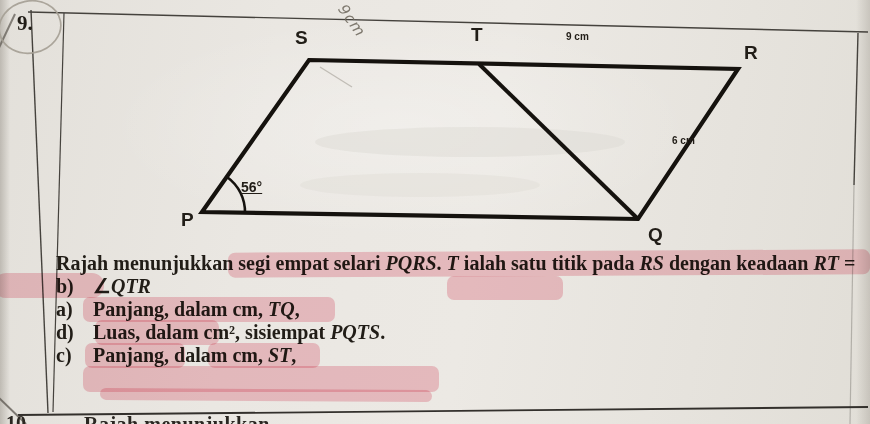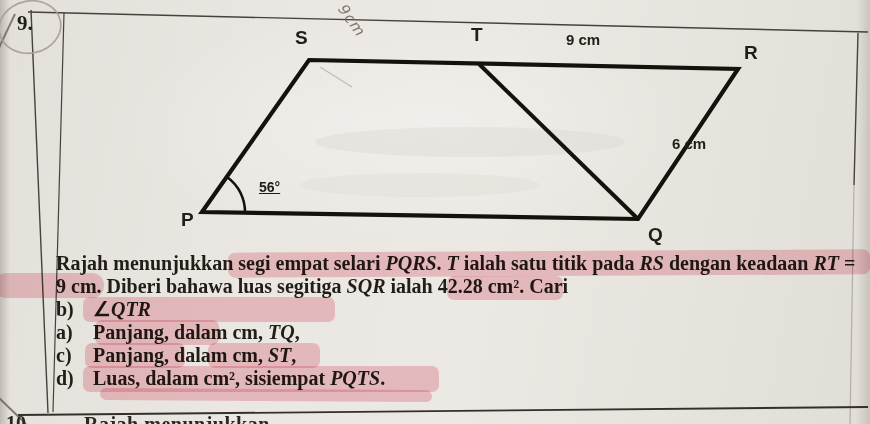--- a/index.html
+++ b/index.html
@@ -12,21 +12,21 @@
   .edge-left{position:absolute;left:0;top:0;width:10px;height:424px;
         background:linear-gradient(90deg,rgba(120,114,104,.35),rgba(120,114,104,0));}
   .edge-right{position:absolute;right:0;top:0;width:14px;height:424px;
         background:linear-gradient(270deg,rgba(140,134,124,.30),rgba(140,134,124,0));}
   svg.overlay{position:absolute;left:0;top:0;z-index:1;}
   .txt{position:absolute;z-index:2;color:#211d17;}
   .sans{font-family:"Liberation Sans", sans-serif;font-weight:bold;}
   .serif{font-family:"Liberation Serif", serif;font-weight:bold;}
   .qnum{left:17px;top:11px;font-size:21px;}
   .vlabel{font-size:19px;letter-spacing:0.5px;}
-  .dim{font-size:15px;}
+  .dim{font-size:10px;}
   .angle{font-size:14px;}
   .handnote{left:349px;top:1px;transform:rotate(55deg);transform-origin:left top;
             font-family:"DejaVu Sans", sans-serif;font-style:italic;font-size:15px;
             color:#736d62;letter-spacing:1px;opacity:.9;}
   .problem{left:56px;top:252px;width:802px;font-size:20px;line-height:23px;
            font-weight:bold;white-space:nowrap;}
   .problem .row{height:23px;}
   .problem .lbl{display:inline-block;width:37px;}
   .var{font-style:italic;}
   .hl{position:absolute;z-index:3;background:rgba(240,151,168,0.5);
@@ -76,31 +76,30 @@
 
   <div class="txt serif qnum">9.</div>
 
   <div class="txt handnote">9cm</div>
 
   <div class="txt sans vlabel" style="left:295px;top:27px;">S</div>
   <div class="txt sans vlabel" style="left:471px;top:24px;">T</div>
   <div class="txt sans dim" style="left:566px;top:31px;">9 cm</div>
   <div class="txt sans vlabel" style="left:744px;top:42px;">R</div>
   <div class="txt sans dim" style="left:672px;top:135px;">6 cm</div>
-  <div class="txt sans angle" style="left:259px;top:179px;text-decoration:underline;">56°</div>
+  <div class="txt sans angle" style="left:241px;top:179px;text-decoration:underline;">56°</div>
   <div class="txt sans vlabel" style="left:181px;top:209px;">P</div>
   <div class="txt sans vlabel" style="left:648px;top:224px;">Q</div>
 
   <div class="txt problem">
     <div class="row"><span>Rajah menunjukkan segi empat selari </span><span class="var">PQRS</span><span>. </span><span class="var">T</span><span> ialah satu titik pada </span><span class="var">RS</span><span> dengan keadaan </span><span class="var">RT</span><span> =</span></div>
-    <div class="row"><span>9 cm. Diberi bahawa luas segitiga </span><span class="var">SQR</span><span> ialah 42.28 cm². Cari</span></div>
     <div class="row"><span class="lbl">b)</span><span>∠</span><span class="var">QTR</span></div>
     <div class="row"><span class="lbl">a)</span><span>Panjang, dalam cm, </span><span class="var">TQ</span><span>,</span></div>
+    <div class="row"><span class="lbl">d)</span><span>Luas, dalam cm², sisiempat </span><span class="var">PQTS</span><span>.</span></div>
     <div class="row"><span class="lbl">c)</span><span>Panjang, dalam cm, </span><span class="var">ST</span><span>,</span></div>
-    <div class="row"><span class="lbl">d)</span><span>Luas, dalam cm², sisiempat </span><span class="var">PQTS</span><span>.</span></div>
   </div>
 
   <div class="txt serif partial-num">10</div>
   <div class="txt serif partial-text">Rajah menunjukkan</div>
 
   <div class="hl hl-l1"></div>
   <div class="hl hl-l2a"></div>
   <div class="hl hl-l2b"></div>
   <div class="hl hl-a"></div>
   <div class="hl hl-b"></div>

